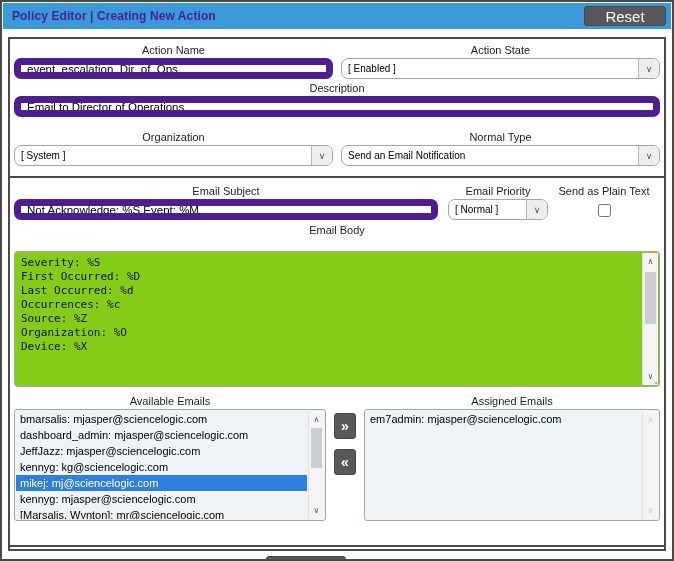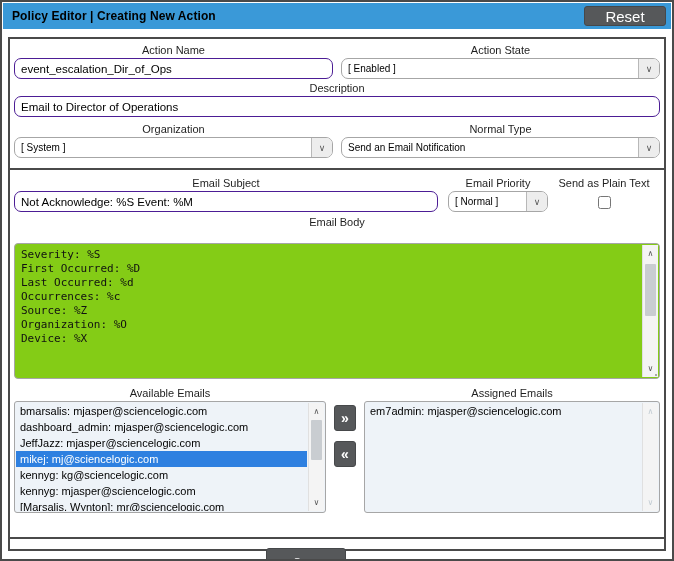--- a/index.html
+++ b/index.html
@@ -1,31 +1,31 @@
 <!DOCTYPE html>
 <html><head>
 <meta charset="utf-8">
 <style>
   * { margin:0; padding:0; box-sizing:border-box; }
   body { background:#fff; font-family:"Liberation Sans", sans-serif; }
   .page { width:674px; height:561px; border:2px solid #4a4a4a; background:#fff; position:relative; overflow:hidden; }
 
   
   .titlebar { margin:1px 1px 0 1px; height:26px; background:#3a99d8; display:flex; align-items:center; padding:0 9px; position:relative; }
-  .title { color:#000000; font-weight:bold; font-size:12px; letter-spacing:.1px; }
+  .title { color:#4c1d95; font-weight:bold; font-size:12px; letter-spacing:.1px; }
   .btn-dark { background:#56585a; color:#fff; border:1px solid #46484a; border-radius:3px; font-size:15px; font-family:inherit; cursor:pointer; }
   .reset-btn { position:absolute; right:5px; top:3px; width:82px; height:20px; }
 
   
   .panel { margin:8px 6px 0 6px; width:658px; height:514px; border:2px solid #4a4a4a; padding:2px 4px 0 4px; background:#fff; }
 
   .row2 { display:flex; gap:8px; }
   .col { flex:1; min-width:0; }
   .lbl { text-align:center; font-size:11px; color:#1f1f1f; padding:3px 0 2px 0; white-space:nowrap; }
-  .tinput { width:100%; height:21px; border:1px solid #4c1d95; border-radius:7px; padding:0 6px; font-size:11.5px; font-family:inherit; color:#000; background:#fff; outline:none; }
+  .tinput { width:100%; height:21px; border:7px solid #4c1d95; border-radius:7px; padding:0 6px; font-size:11.5px; font-family:inherit; color:#000; background:#fff; outline:none; }
 
   .fsel { height:21px; border:1px solid #a6a6a6; border-radius:7px; background:#fff; display:flex; align-items:stretch; overflow:hidden; cursor:default; }
   .fsel .val { flex:1; font-size:10px; color:#000; padding:0 6px; line-height:19px; white-space:nowrap; overflow:hidden; }
   .fsel .arw { width:21px; background:#ededed; border-left:1px solid #b8b8b8; color:#555; font-size:9px; display:flex; align-items:center; justify-content:center; }
 
   .hdiv { border-top:2px solid #4a4a4a; margin:10px -4px 4px -4px; }
 
   
   .subject-row { display:flex; }
   .c-subject { flex:1; min-width:0; }
@@ -85,21 +85,21 @@
           <span class="arw">∨</span>
         </div>
       </div>
     </div>
 
     
     <div class="lbl">Description</div>
     <input class="tinput" type="text" value="Email to Director of Operations" style="">
 
     
-    <div class="row2" style="margin-top:3px;">
+    <div class="row2" style="margin-top:11px;">
       <div class="col">
         <div class="lbl">Organization</div>
         <div class="fsel">
           <span class="val">[ System ]</span>
           <span class="arw">∨</span>
         </div>
       </div>
       <div class="col">
         <div class="lbl">Normal Type</div>
         <div class="fsel">
@@ -150,22 +150,22 @@
 
     
     <div class="lists-row">
       <div class="lcol-left">
         <div class="lbl">Available Emails</div>
         <div class="lbox">
           <div class="litems">
             <div class="lst-item">bmarsalis: mjasper@sciencelogic.com</div>
             <div class="lst-item">dashboard_admin: mjasper@sciencelogic.com</div>
             <div class="lst-item">JeffJazz: mjasper@sciencelogic.com</div>
+            <div class="lst-item">kennyg: kg@sciencelogic.com</div>
             <div class="lst-item selected">mikej: mj@sciencelogic.com</div>
-            <div class="lst-item">kennyg: kg@sciencelogic.com</div>
             <div class="lst-item">kennyg: mjasper@sciencelogic.com</div>
             <div class="lst-item">[Marsalis, Wynton]: mr@sciencelogic.com</div>
 
           </div>
           <div class="sbar">
             <div class="sarr up">∧</div>
             <div class="sthumb" style="top:17px; height:40px;"></div>
             <div class="sarr dn">∨</div>
           </div>
         </div>

